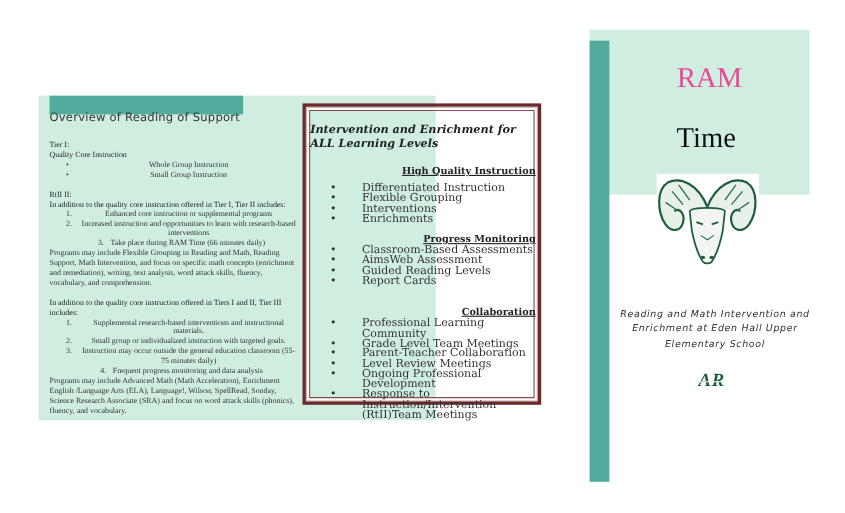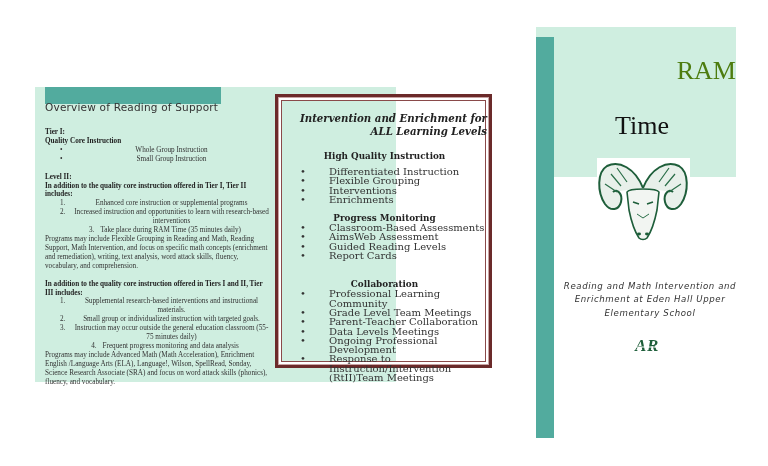--- a/index.html
+++ b/index.html
@@ -3,42 +3,42 @@
 <meta charset="utf-8">
 <style>
   html, body { margin:0; padding:0; }
   body { width:768px; height:466px; position:relative; background:#ffffff; overflow:hidden; font-family:"Liberation Serif", serif; color:#222; }
   .abs { position:absolute; }
   .left-panel { left:35px; top:87px; width:361px; height:295px; background:#cfeee0; }
   .left-teal { left:45px; top:87px; width:176px; height:17px; background:#52ab9e; }
   .overview-title { left:45px; top:101px; font-family:"DejaVu Sans", sans-serif; font-size:10.5px; color:#333; letter-spacing:0.2px; }
   .tiers { left:45px; top:128px; width:225px; font-size:7.2px; line-height:8.9px; color:#333; }
   .tiers p { margin:0; }
-  .tiers .b { font-weight:bold; color:#222; }
+  .tiers .b { font-weight:normal; color:#222; }
   .tiers ul, .tiers ol { margin:0; padding:0; list-style:none;text-align:center; }
   .tiers li { position:relative; }
   .bul li { padding-left:28px; }
   .bul li::before { content:"\2022"; position:absolute; left:15px; }
   .num li { padding-left:28px; }
   .num li .n { position:absolute; left:15px; }
   .num li.flat { padding-left:15px; }
   .num li.flat .n { position:static; margin-right:6px; }
   .gap { height:9px; }
 
   .frame { left:275px; top:94px; width:217px; height:274px; border:3px solid #6b2a2a; box-shadow: inset 0 0 0 1px #c9a3a3, inset 0 0 0 3px #ffffff, inset 0 0 0 4px #8a4a4a; box-sizing:border-box; }
   .center { left:282px; top:112px; width:205px; font-family:"DejaVu Serif", serif; color:#333; }
-  .center h1 { margin:0; text-align:right; font-size:10.2px; font-style:italic; font-weight:bold; line-height:13px; color:#222; }
-  .center h2 { margin:0; text-align:center; font-size:8.8px; font-weight:bold; color:#222; }
+  .center h1 { margin:0; text-align:left; font-size:10.2px; font-style:italic; font-weight:bold; line-height:13px; color:#222; }
+  .center h2 { margin:0; text-align:right; font-size:8.8px; font-weight:bold; color:#222;text-decoration:underline; }
   .center ul { list-style:none; margin:0; padding:0; }
   .center li { position:relative; padding-left:47px; font-size:10px; line-height:9.3px; }
   .center li::before { content:"\2022"; position:absolute; left:18px; }
 
   .right-green { left:536px; top:27px; width:200px; height:150px; background:#cfeee0; }
   .right-teal { left:536px; top:37px; width:18px; height:401px; background:#52ab9e; }
-  .ram-title { left:554px; top:56px; width:182px; text-align:right; font-size:26px; color:#4d7c0f; }
+  .ram-title { left:554px; top:56px; width:182px; text-align:center; font-size:26px; color:#ec4899; }
   .time-title { left:554px; top:111px; width:176px; text-align:center; font-size:26px; color:#111; }
   .ram-logo { left:597px; top:158px; width:93px; height:84px; background:#ffffff; }
   .tagline { left:560px; top:280px; width:180px; text-align:center; font-family:"DejaVu Sans", sans-serif; font-style:italic; font-size:8.6px; line-height:13.4px; letter-spacing:0.6px; color:#333; }
   .school-logo { left:633px; top:336px; width:36px; height:18px; }
 </style>
 </head>
 <body>
 
 <div class="abs left-panel"></div>
 <div class="abs left-teal"></div>
@@ -48,26 +48,26 @@
   <div>
     <p class="b">Tier I:</p>
     <p class="b">Quality Core Instruction</p>
     <ul class="bul">
       <li>Whole Group Instruction</li>
       <li>Small Group Instruction</li>
     </ul>
   </div>
   <div class="gap"></div>
   <div>
-    <p class="b">Level II:</p>
+    <p class="b">RtII II:</p>
     <p class="b">In addition to the quality core instruction offered in Tier I, Tier II includes:</p>
     <ol class="num">
       <li><span class="n">1.</span><span>Enhanced core instruction or supplemental programs</span></li>
       <li><span class="n">2.</span><span>Increased instruction and opportunities to learn with research-based interventions</span></li>
-      <li class="flat"><span class="n">3.</span><span>Take place during RAM Time (35 minutes daily)</span></li>
+      <li class="flat"><span class="n">3.</span><span>Take place during RAM Time (66 minutes daily)</span></li>
     </ol>
     <p>Programs may include Flexible Grouping in Reading and Math, Reading Support, Math Intervention, and focus on specific math concepts (enrichment and remediation), writing, text analysis, word attack skills, fluency, vocabulary, and comprehension.</p>
   </div>
   <div class="gap"></div>
   <div>
     <p class="b">In addition to the quality core instruction offered in Tiers I and II, Tier III includes:</p>
     <ol class="num">
       <li><span class="n">1.</span><span>Supplemental research-based interventions and instructional materials.</span></li>
       <li><span class="n">2.</span><span>Small group or individualized instruction with targeted goals.</span></li>
       <li><span class="n">3.</span><span>Instruction may occur outside the general education classroom (55-75 minutes daily)</span></li>
@@ -96,21 +96,21 @@
     <li>AimsWeb Assessment</li>
     <li>Guided Reading Levels</li>
     <li>Report Cards</li>
   </ul>
   <div style="height:19px"></div>
   <h2>Collaboration</h2>
   <ul>
     <li>Professional Learning Community</li>
     <li>Grade Level Team Meetings</li>
     <li>Parent-Teacher Collaboration</li>
-    <li>Data Levels Meetings</li>
+    <li>Level Review Meetings</li>
     <li>Ongoing Professional Development</li>
     <li>Response to Instruction/Intervention (RtII)Team Meetings</li>
   </ul>
 </div>
 
 <div class="abs right-green"></div>
 <div class="abs right-teal"></div>
 <div class="abs ram-title">RAM</div>
 <div class="abs time-title">Time</div>
 

